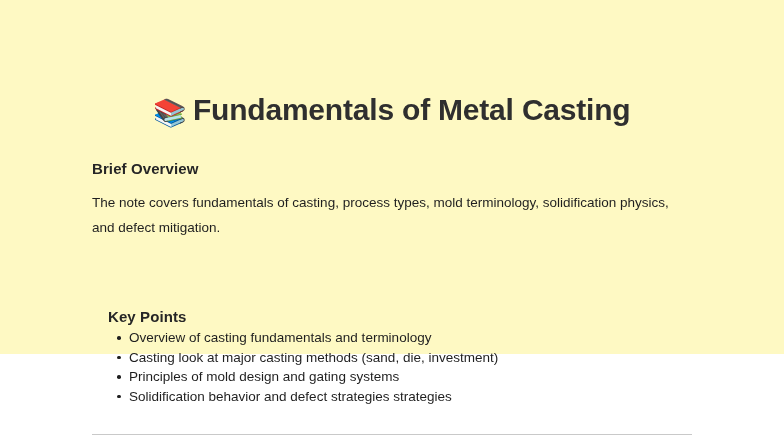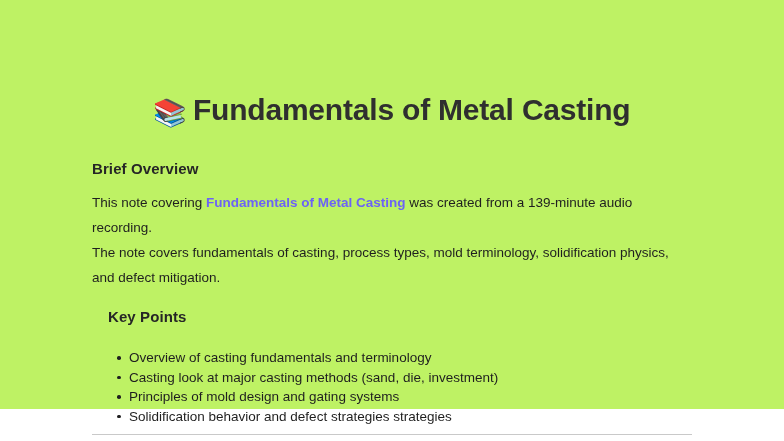--- a/index.html
+++ b/index.html
@@ -11,22 +11,22 @@
     width: 784px;
     height: 441px;
     overflow: hidden;
     font-family: "Liberation Sans", sans-serif;
     -webkit-font-smoothing: antialiased;
   }
 
   .page {
     position: relative;
     width: 784px;
-    height: 409px;
-    background: #bef264;
+    height: 354px;
+    background: #fef9c3;
     box-sizing: border-box;
   }
 
   .content {
     position: absolute;
     left: 92px;
     top: 0;
     width: 600px;
   }
 
@@ -83,21 +83,21 @@
     color: #1f1f1f;
   }
   .accent {
     color: #6c63f5;
     font-weight: bold;
   }
 
   
   .key-list {
     position: absolute;
-    top: 348px;
+    top: 328px;
     left: 0;
     margin: 0;
     padding: 0 0 0 37px;
     list-style: none;
     width: 600px;
   }
   .key-list li {
     position: relative;
     font-size: 13.5px;
     line-height: 19.5px;
@@ -132,21 +132,20 @@
 <div class="page">
   <div class="content">
 
     <h1 class="doc-title">
       <span class="title-emoji">📚</span><span class="title-text">Fundamentals of Metal Casting</span>
     </h1>
 
     <h2 id="brief-heading" class="section-heading">Brief Overview</h2>
 
     <div class="para-block">
-      <p class="para"><span>This note covering </span><span class="accent">Fundamentals of Metal Casting</span><span> was created from a 139-minute audio recording.</span></p>
       <p class="para">The note covers fundamentals of casting, process types, mold terminology, solidification physics, and defect mitigation.</p>
     </div>
 
     <h2 id="key-heading" class="section-heading">Key Points</h2>
 
     <ul class="key-list">
       <li>Overview of casting fundamentals and terminology</li>
       <li>Casting look at major casting methods (sand, die, investment)</li>
       <li>Principles of mold design and gating systems</li>
       <li>Solidification behavior and defect strategies strategies</li>

